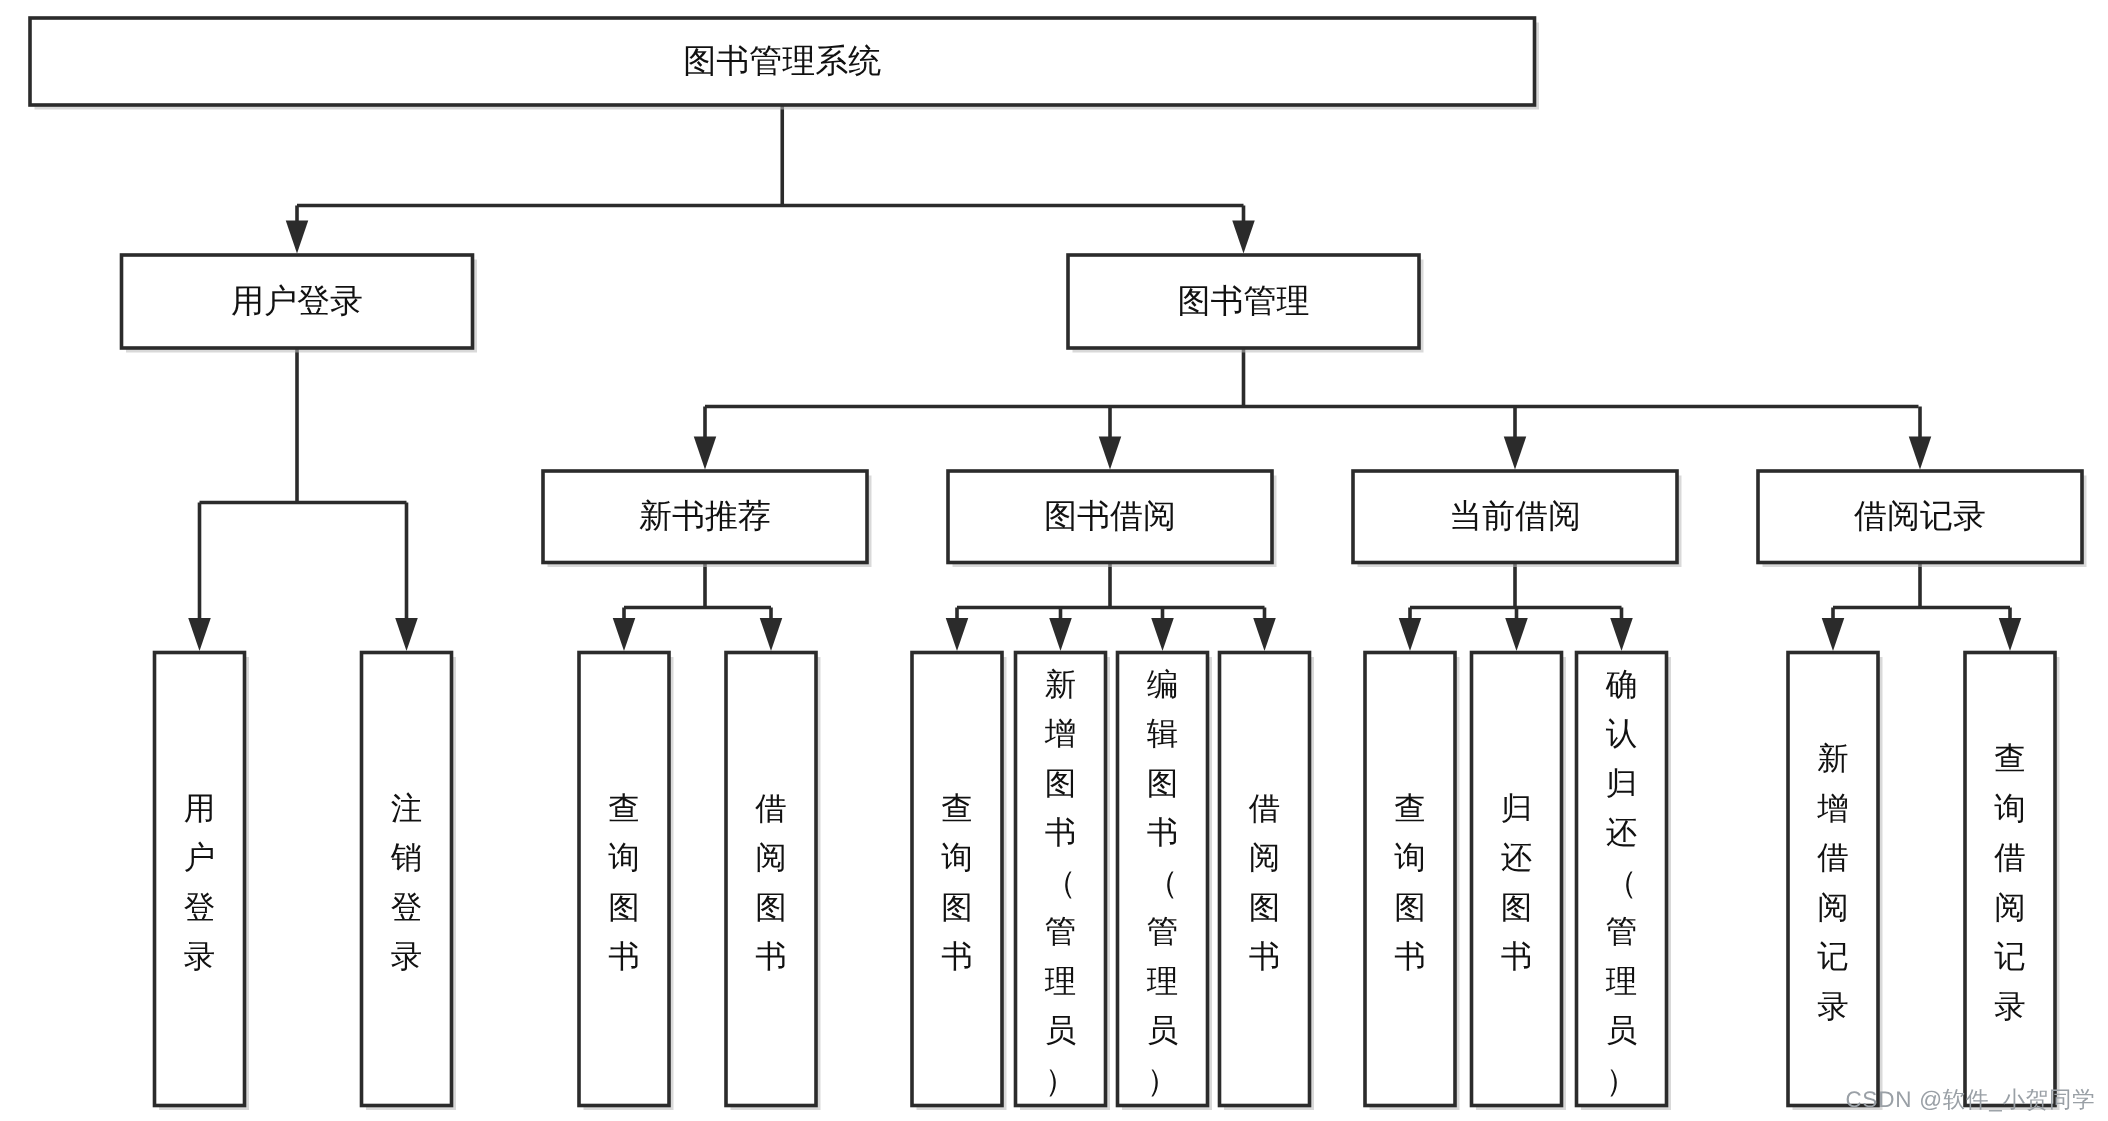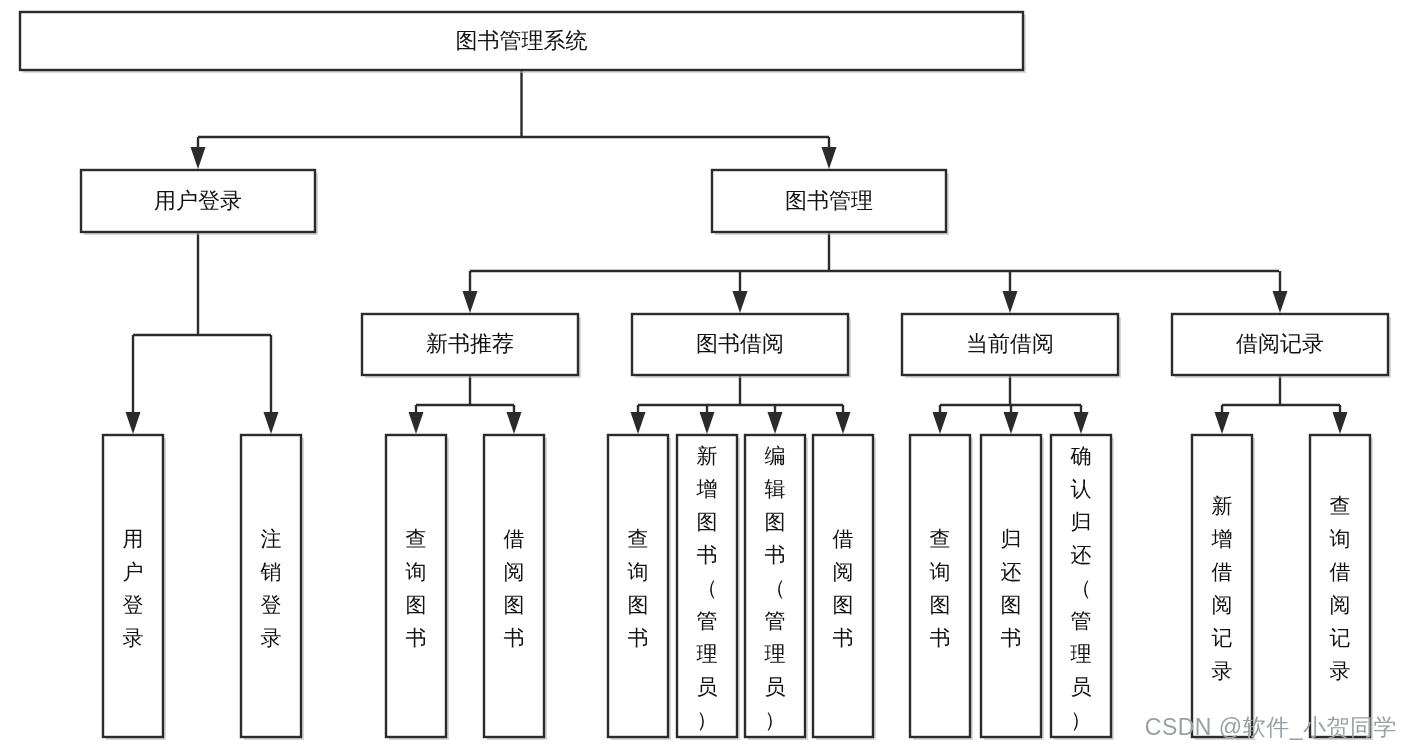--- a/index.html
+++ b/index.html
@@ -57,21 +57,21 @@
     font-family: "Liberation Sans", "DejaVu Sans", sans-serif;
     fill: #111111;
     font-size: 21px;
     text-anchor: middle;
   }
   .watermark {
     position: absolute;
     right: 8px;
     bottom: 4px;
     font-family: "Liberation Sans", "DejaVu Sans", sans-serif;
-    font-size: 23px;
+    font-size: 15px;
     color: #9aa0a6;
     white-space: nowrap;
     letter-spacing: 0.5px;
     pointer-events: none;
   }
 </style>
 </head>
 <body>
 
 <div id="diagram-root">

